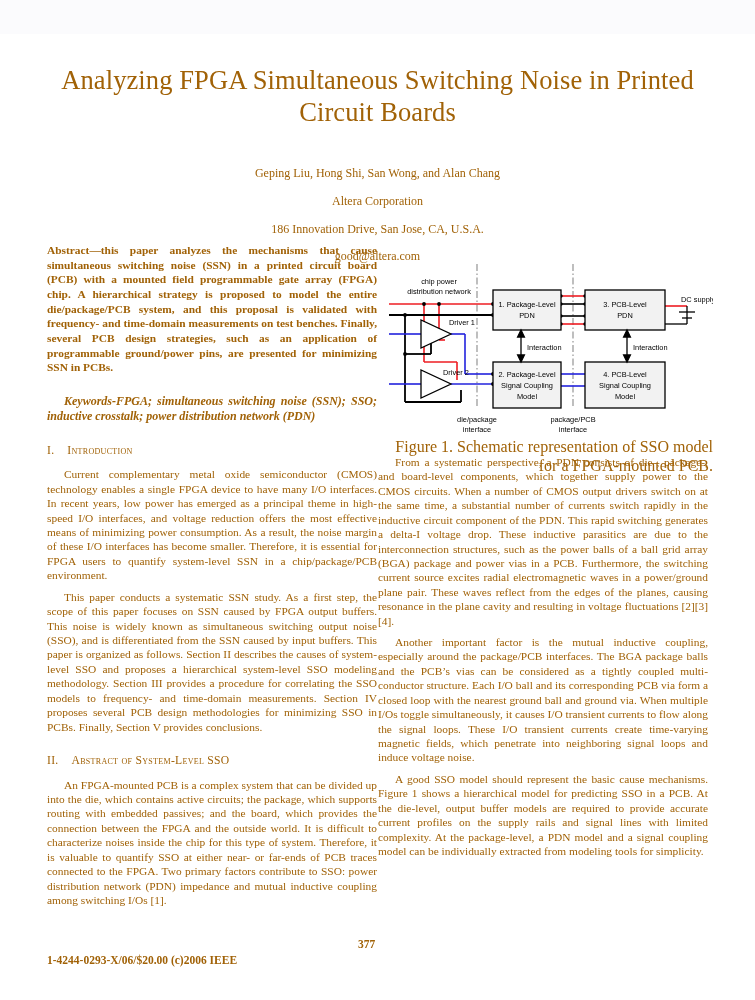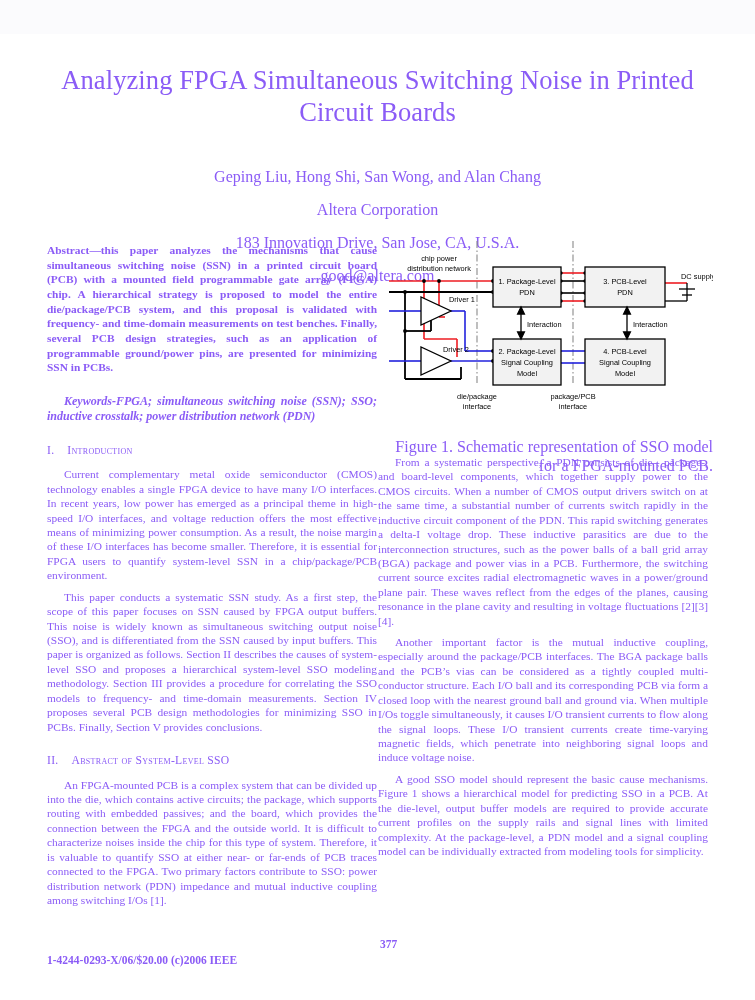--- a/index.html
+++ b/index.html
@@ -7,21 +7,21 @@
     padding: 0;
     background: #ffffff;
   }
   .page {
     position: relative;
     width: 755px;
     height: 1000px;
     background: #ffffff;
     overflow: hidden;
     font-family: "Liberation Serif", "DejaVu Serif", serif;
-    color: #8b5cf6;
+    color: #a16207;
   }
   .top-band {
     position: absolute;
     top: 0; left: 0;
     width: 755px;
     height: 34px;
     background: #fbfbfd;
   }
 
   
@@ -38,21 +38,21 @@
     font-weight: normal;
     margin: 0;
     letter-spacing: 0.1px;
   }
   .authors-block {
     position: absolute;
     left: 55px;
     top: 166px;
     width: 645px;
     text-align: center;
-    font-size: 16px;
+    font-size: 12px;
     line-height: 1.32;
   }
   .authors-line { margin: 0 0 1px 0; }
   .affil-line { margin: 12px; text-align: center; }
 
   
   .col {
     position: absolute;
     width: 330px;
     top: 243px;
@@ -98,21 +98,21 @@
   .section-head .num {
     font-variant: normal;
     margin-right: 13px;
   }
   .sec2-head { margin: 20px 0 9px 0; }
 
   
   .figure-wrap {
     position: absolute;
     left: 381px;
-    top: 239px;
+    top: 262px;
     width: 332px;
   }
   .fig-canvas {
     position: relative;
     width: 332px;
     height: 172px;
   }
   .fig-caption {
     position: absolute;
     left: 381px;
@@ -131,38 +131,38 @@
     width: 660px;
     font-size: 11.5px;
     font-weight: bold;
   }
   .footer-copy {
     position: absolute;
     left: 0; top: 16px;
   }
   .footer-page {
     position: absolute;
-    left: 333px; top: 0;
+    left: 311px; top: 0;
   }
 </style>
 </head>
 <body>
 
 <div class="page">
 
   <div class="top-band"></div>
 
   <div class="title-block">
     <h1 class="paper-title">Analyzing FPGA Simultaneous Switching Noise in Printed Circuit Boards</h1>
   </div>
 
   <div class="authors-block">
     <div class="authors-line">Geping Liu, Hong Shi, San Wong, and Alan Chang</div>
     <div class="affil-line">Altera Corporation</div>
-    <div class="affil-line">183 Innovation Drive, San Jose, CA, U.S.A.</div>
+    <div class="affil-line">186 Innovation Drive, San Jose, CA, U.S.A.</div>
     <div class="affil-line">good@altera.com</div>
   </div>
 
   <div class="col col-left">
     <p class="abstract">Abstract—this paper analyzes the mechanisms that cause simultaneous switching noise (SSN) in a printed circuit board (PCB) with a mounted field programmable gate array (FPGA) chip. A hierarchical strategy is proposed to model the entire die/package/PCB system, and this proposal is validated with frequency- and time-domain measurements on test benches. Finally, several PCB design strategies, such as an application of programmable ground/power pins, are presented for minimizing SSN in PCBs.</p>
     <p class="keywords">Keywords-FPGA; simultaneous switching noise (SSN); SSO; inductive crosstalk; power distribution network (PDN)</p>
 
     <div class="section-head">
       <span class="num">I.</span><span>Introduction</span>
     </div>

